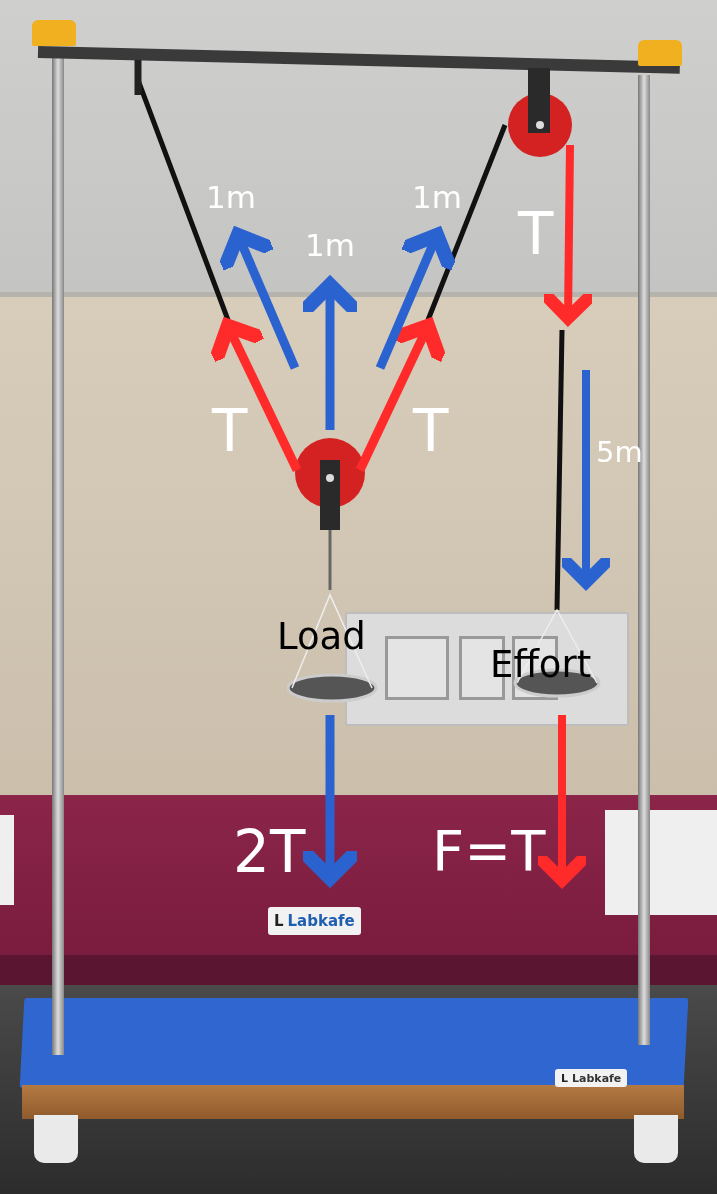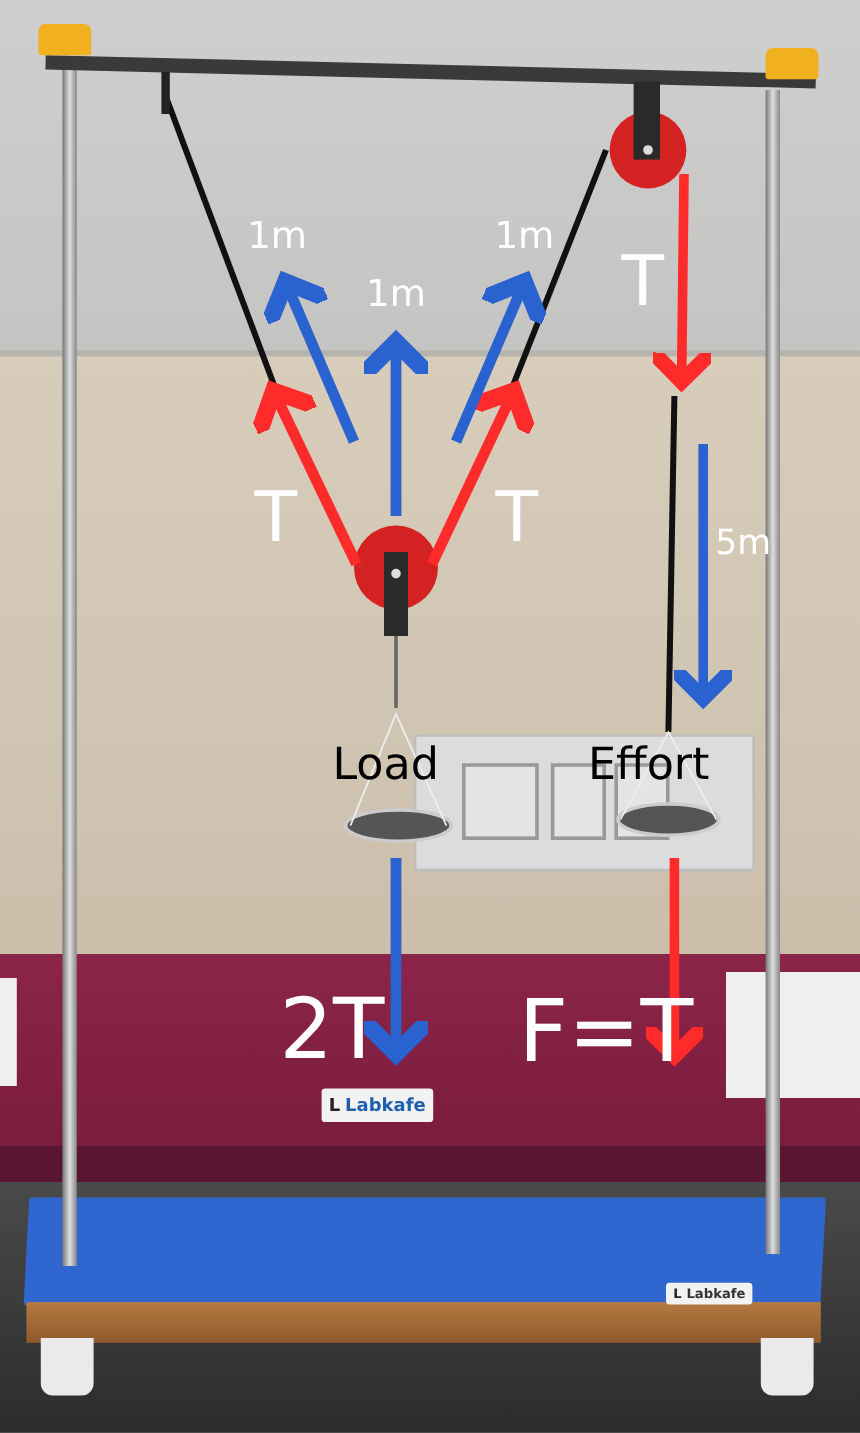--- a/index.html
+++ b/index.html
@@ -99,23 +99,23 @@
   </svg>
 
   <div class="label-text" style="left:206px;top:182px;font-size:31px;">1m</div>
   <div class="label-text" style="left:305px;top:230px;font-size:31px;">1m</div>
   <div class="label-text" style="left:412px;top:182px;font-size:31px;">1m</div>
   <div class="label-text" style="left:518px;top:205px;font-size:58px;">T</div>
   <div class="label-text" style="left:212px;top:402px;font-size:58px;">T</div>
   <div class="label-text" style="left:413px;top:402px;font-size:58px;">T</div>
   <div class="label-text" style="left:596px;top:438px;font-size:29px;">5m</div>
   <div class="label-black" style="left:277px;top:618px;font-size:37px;">Load</div>
-  <div class="label-black" style="left:490px;top:618px;font-size:37px;">Effort</div>
-  <div class="label-text" style="left:233px;top:823px;font-size:70px;">2T</div>
-  <div class="label-text" style="left:432px;top:823px;font-size:72px;text-align:center;">F=T</div>
+  <div class="label-black" style="left:490px;top:646px;font-size:37px;">Effort</div>
+  <div class="label-text" style="left:233px;top:823px;font-size:58px;">2T</div>
+  <div class="label-text" style="left:432px;top:823px;font-size:56px;text-align:center;">F=T</div>
 
   <div class="brand" style="left:268px;top:907px;height:28px;">
     <span class="k">L</span>
     <span>Labkafe</span>
   </div>
   <div class="brand" style="left:555px;top:1069px;height:18px;font-size:11px;color:#333;">
     <span class="k">L</span>
     <span>Labkafe</span>
   </div>
 </div>

